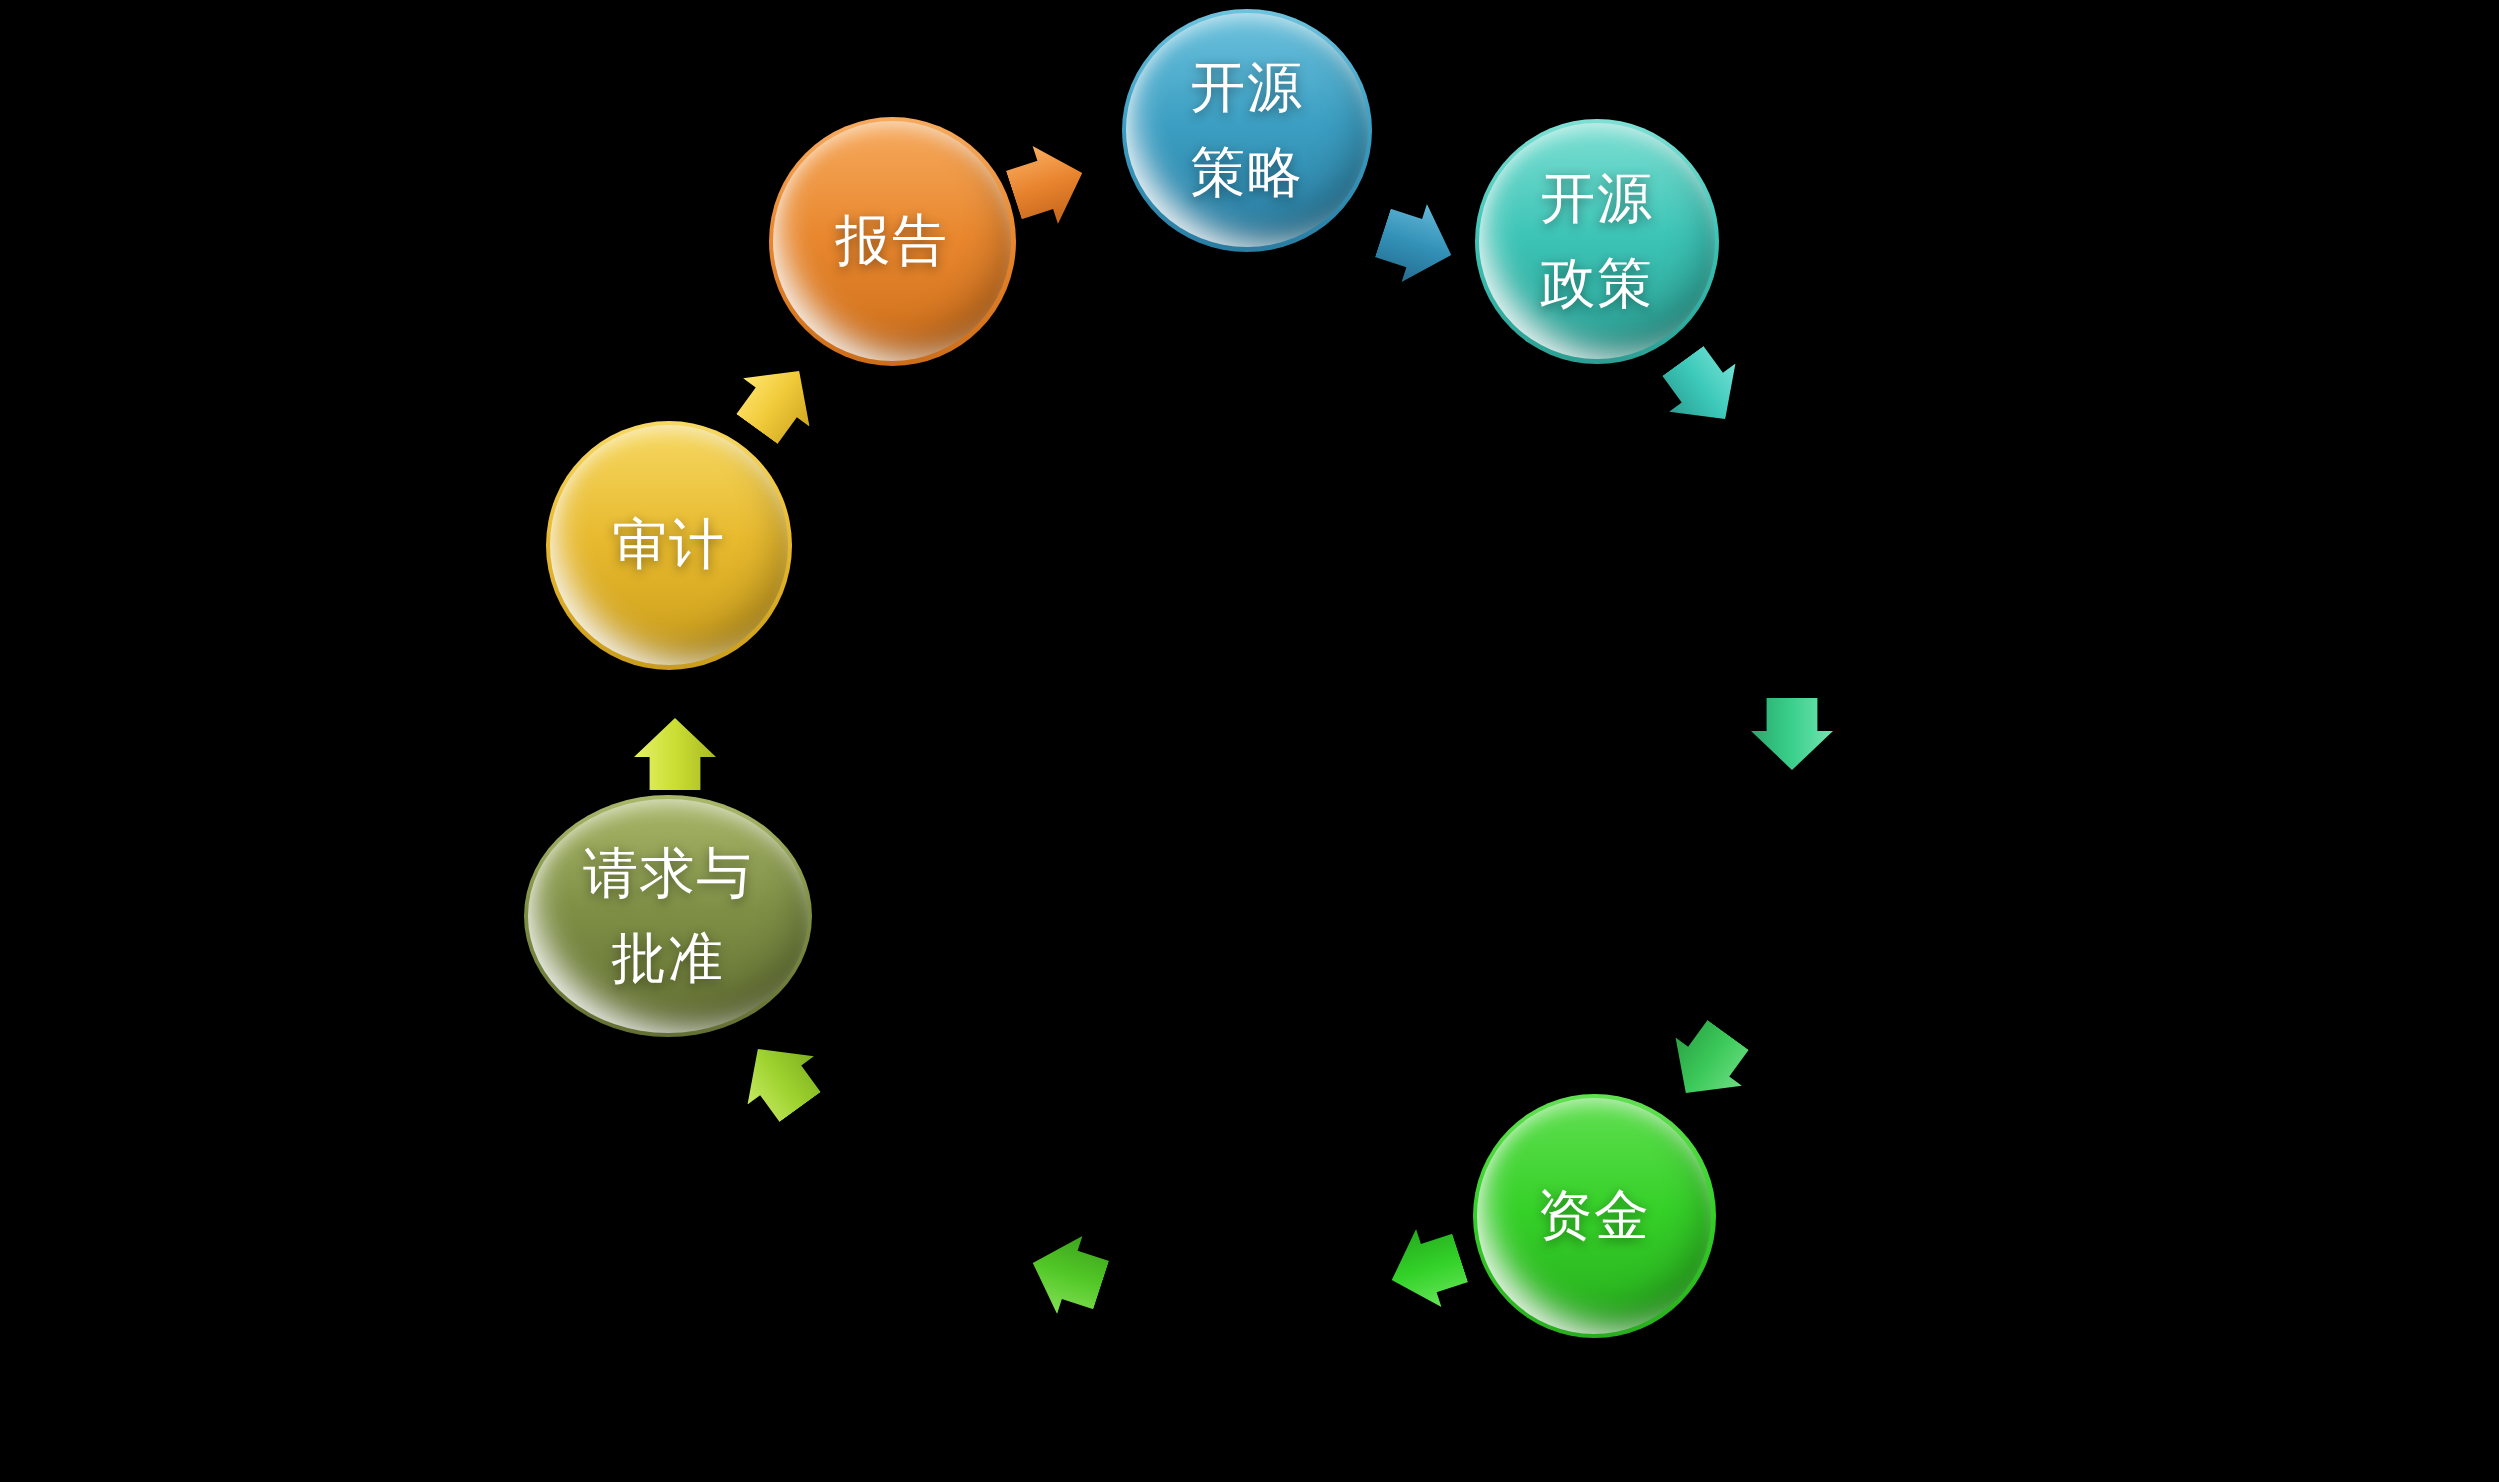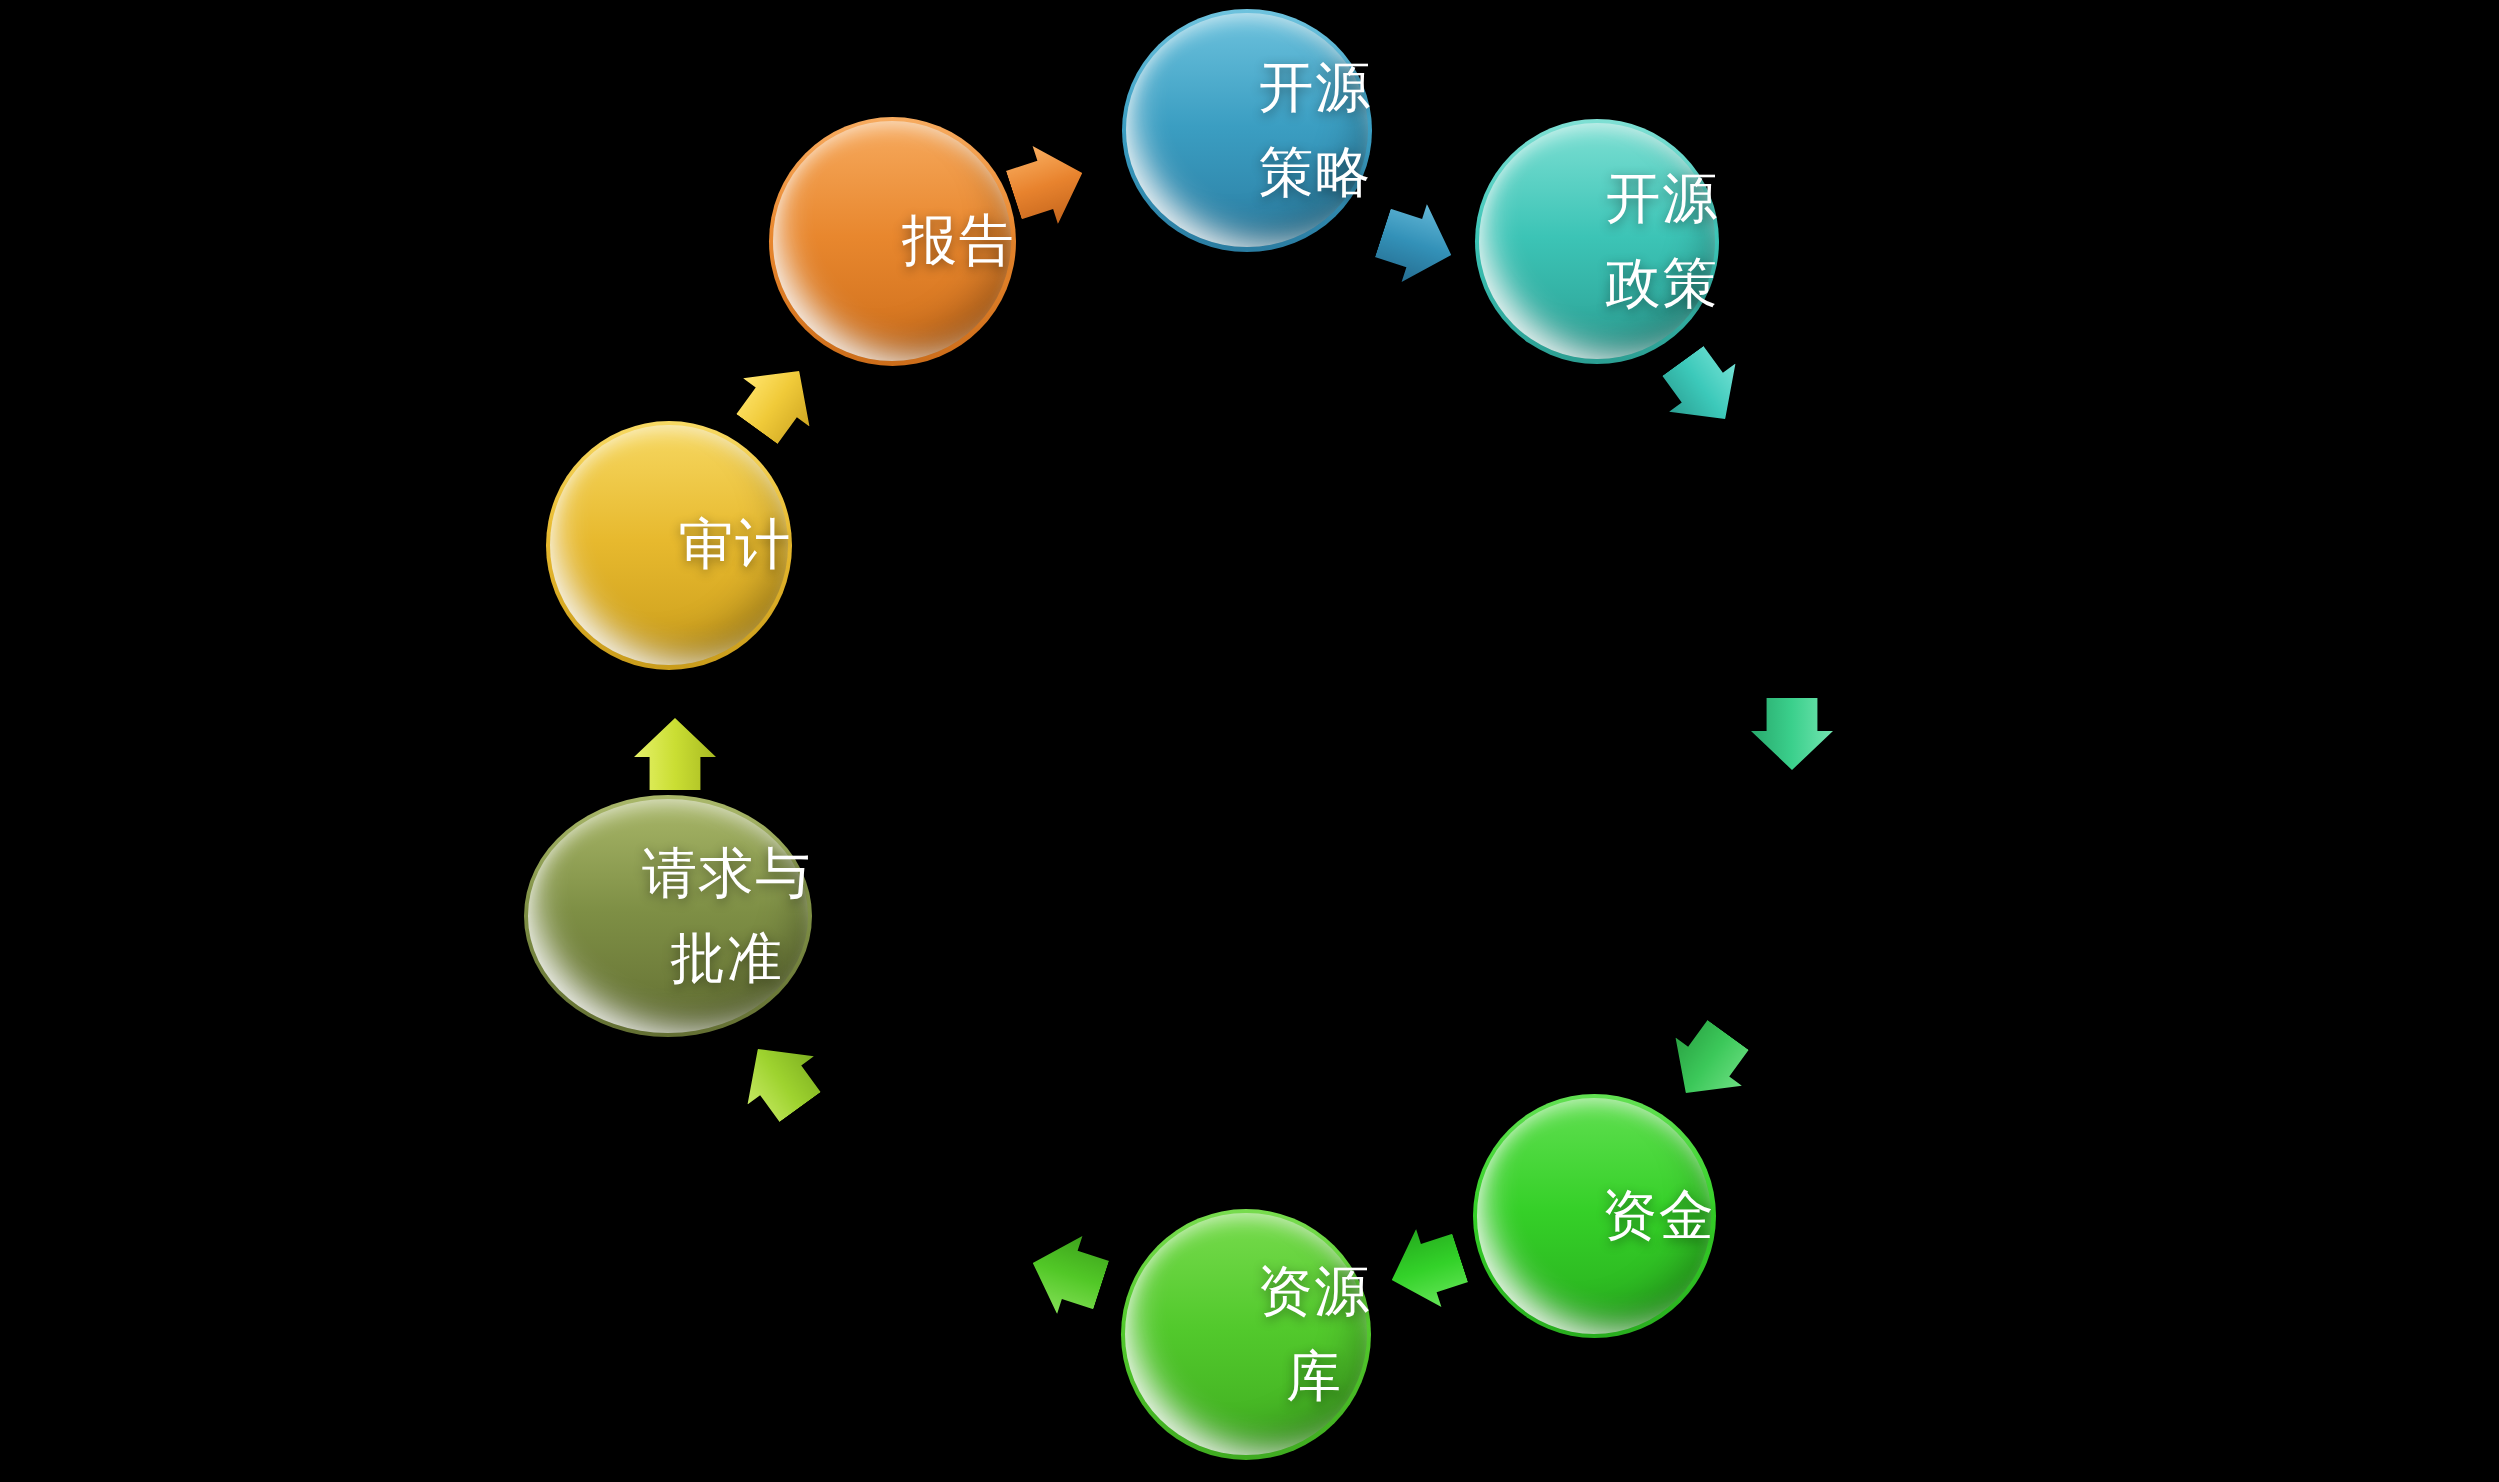--- a/index.html
+++ b/index.html
@@ -4,21 +4,21 @@
 <style>
   html,body{margin:0;padding:0;background:#000;}
   .stage{position:relative;width:2500px;height:1482px;background:#000000;overflow:hidden;
          font-family:"Liberation Sans","DejaVu Sans",sans-serif;}
 
   
   .node{position:absolute;border-radius:50%;
         left:calc(var(--x) - var(--w)/2);
         top:calc(var(--y) - var(--h)/2);
         width:var(--w);height:var(--h);
-        display:flex;align-items:center;justify-content:flex-end;
+        display:flex;align-items:center;justify-content:center;
         background:linear-gradient(180deg,var(--cl) 0%,var(--c) 48%,var(--cd) 100%);}
   
   .node::after{content:"";position:absolute;inset:4.3px;border-radius:50%;
         box-shadow:
           inset 0 13.7px 19px -8.6px rgba(255,255,255,0.65),
           inset 27.4px -26px 33px -24px rgba(255,255,255,0.95),
           inset -15.4px -20.6px 39px -10.3px rgba(0,0,0,0.28);}
   .label{position:relative;z-index:2;color:#ffffff;font-size:55px;line-height:1.55;
          text-align:center;white-space:pre-line;letter-spacing:1.7px;
          text-shadow:0 3.4px 10.3px rgba(0,0,0,0.45);}
@@ -51,24 +51,20 @@
     <span class="label">开源
 策略</span>
   </div>
   <div class="node" style="--x: 1597px; --y: 241px; --w: 244px; --h: 245px; --cl: #7fe0d4; --c: #3cc4b6; --cd: #2b9e92;">
     <span class="label">开源
 政策</span>
   </div>
   <div class="node" style="--x: 1594px; --y: 1216px; --w: 243px; --h: 244px; --cl: #62e052; --c: #35d028; --cd: #28ad1e;">
     <span class="label">资金</span>
   </div>
-  <div class="node" style="--x: 1246px; --y: 1334px; --w: 250px; --h: 251px; --cl: #78dc4e; --c: #52c92c; --cd: #3fab20;">
-    <span class="label">资源
-库</span>
-  </div>
   <div class="node" style="--x: 668px; --y: 916px; --w: 288px; --h: 242px; --cl: #aab86a; --c: #7e8f45; --cd: #636f33;">
     <span class="label">请求与
 批准</span>
   </div>
   <div class="node" style="--x: 892px; --y: 241px; --w: 247px; --h: 249px; --cl: #f7ab5f; --c: #e8872e; --cd: #cc6d1a;">
     <span class="label">报告</span>
   </div>
   <div class="node" style="--x: 669px; --y: 545px; --w: 246px; --h: 249px; --cl: #f7d963; --c: #e7b92e; --cd: #c99c1b;">
     <span class="label">审计</span>
   </div>

